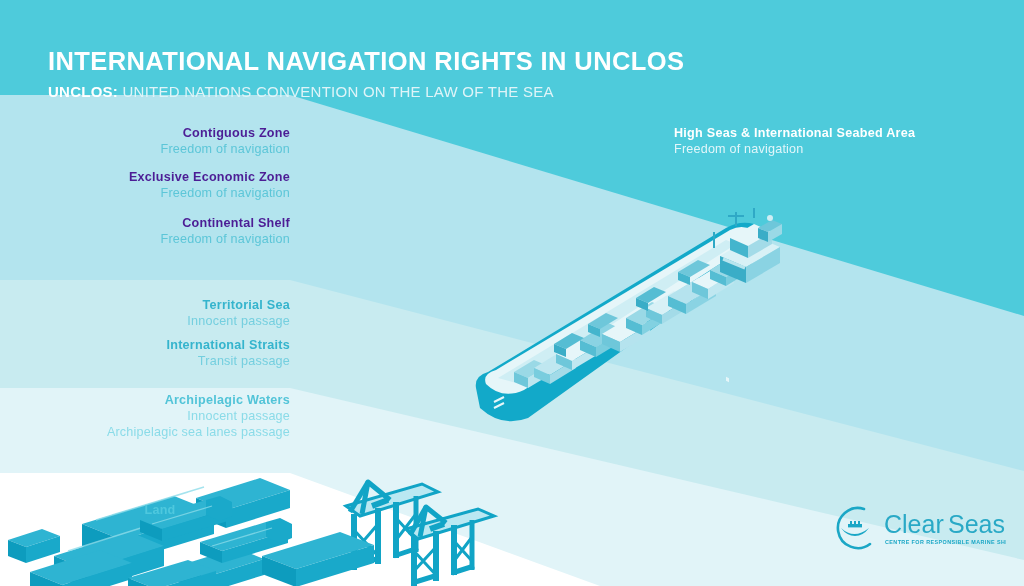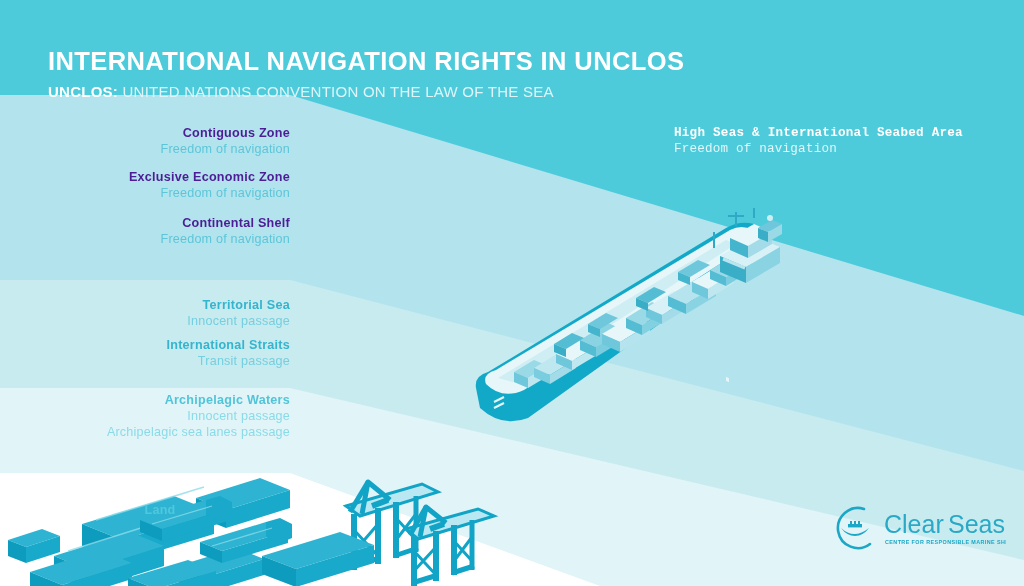--- a/index.html
+++ b/index.html
@@ -342,21 +342,21 @@
     <div class="z-title">International Straits</div>
     <div class="z-sub">Transit passage</div>
   </div>
 
   <div class="zone pal-light" style="left:20px;top:392px;width:270px;">
     <div class="z-title">Archipelagic Waters</div>
     <div class="z-sub">Innocent passage</div>
     <div class="z-sub">Archipelagic sea lanes passage</div>
   </div>
 
-  <div class="zone right-side pal-white" style="left:674px;top:125px;width:330px;font-family:Liberation Mono, monospace;">
+  <div class="zone right-side pal-white" style="left:674px;top:125px;width:330px;">
     <div class="z-title">High Seas &amp; International Seabed Area</div>
     <div class="z-sub">Freedom of navigation</div>
   </div>
 
   <div class="land-label" style="left:30px;top:503px;width:260px;text-align:center;">Land</div>
 
   <div class="logo">
     <svg viewBox="0 0 180 52" width="180" height="52">
 
       <g>

